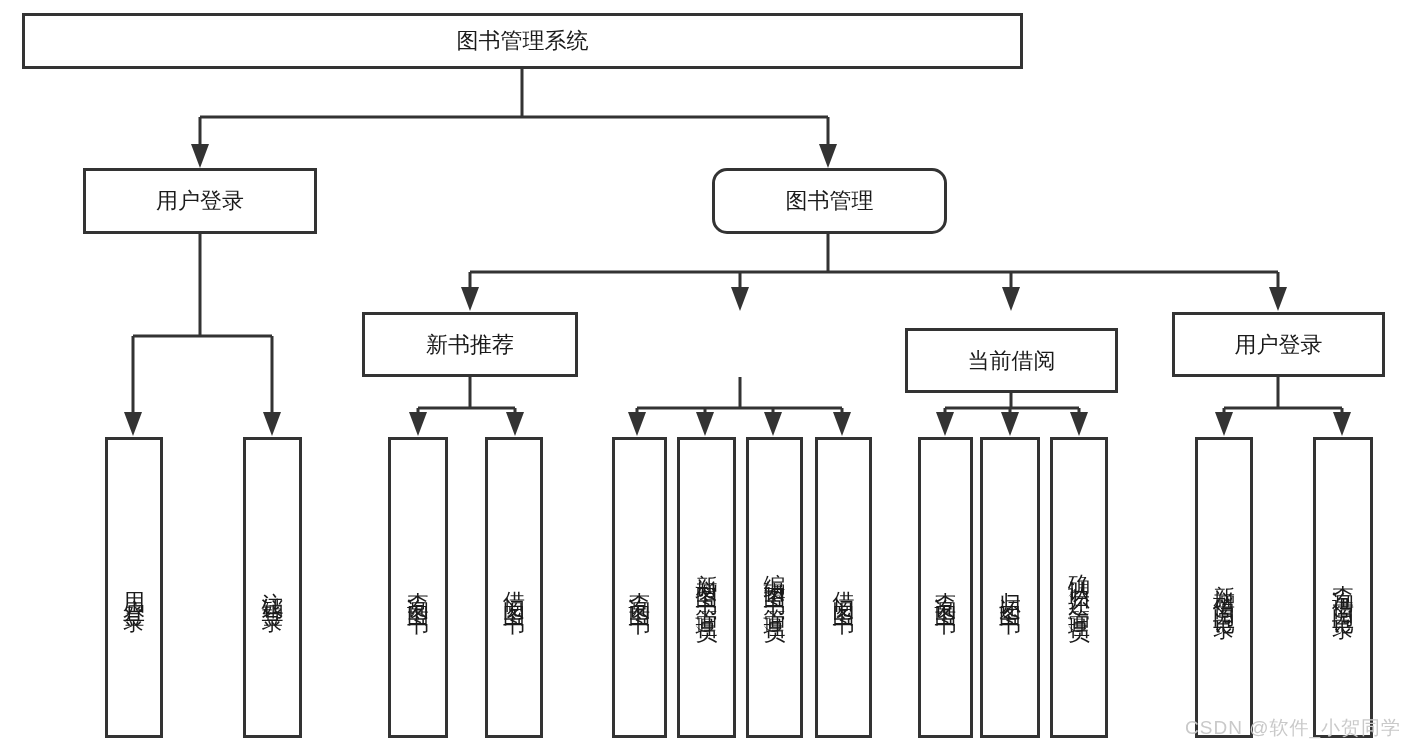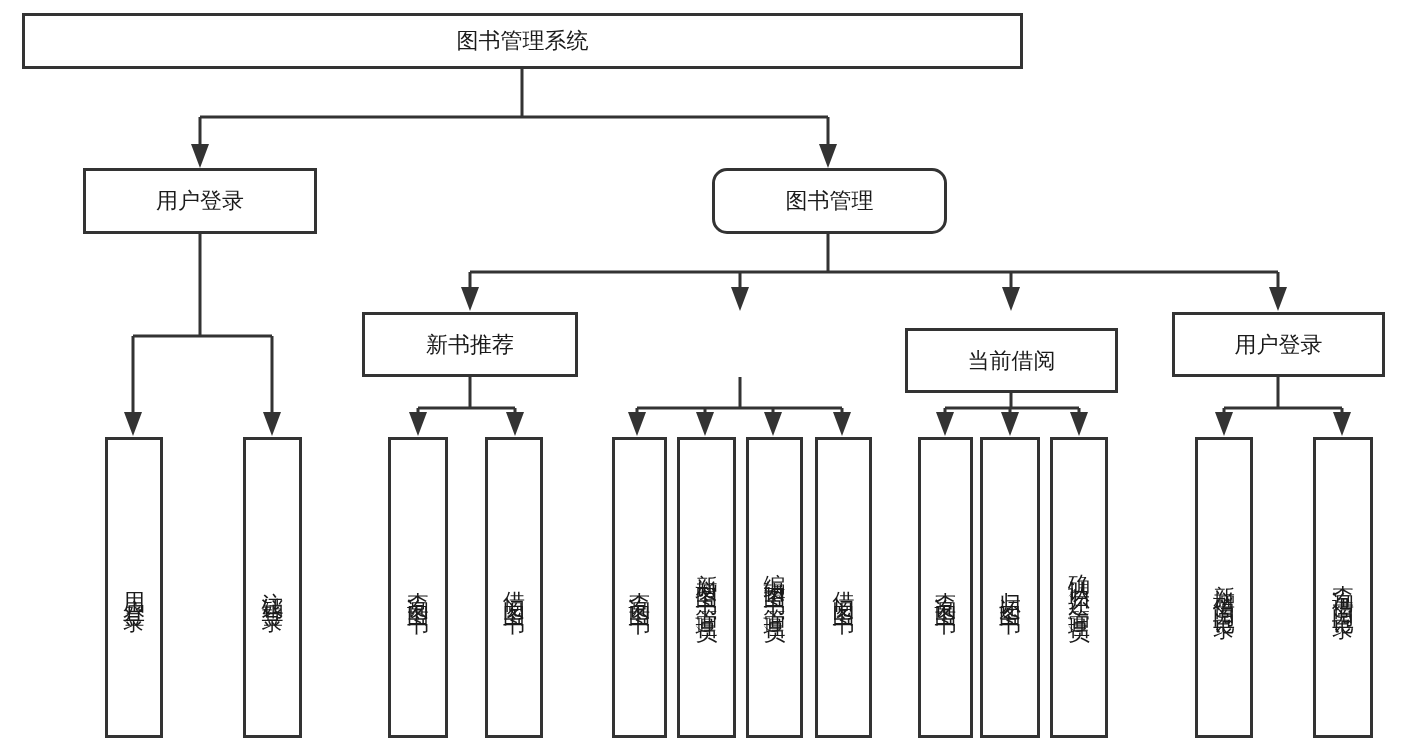--- a/index.html
+++ b/index.html
@@ -86,14 +86,15 @@
   <div class="box vbox" style="left:746px;top:437px;width:57px;height:301px;">编辑图书（管理员）</div>
   <div class="box vbox" style="left:815px;top:437px;width:57px;height:301px;">借阅图书</div>
 
   <div class="box vbox" style="left:918px;top:437px;width:55px;height:301px;">查询图书</div>
   <div class="box vbox" style="left:980px;top:437px;width:60px;height:301px;">归还图书</div>
   <div class="box vbox" style="left:1050px;top:437px;width:58px;height:301px;">确认归还（管理员）</div>
 
   <div class="box vbox" style="left:1195px;top:437px;width:58px;height:301px;">新增借阅记录</div>
   <div class="box vbox" style="left:1313px;top:437px;width:60px;height:301px;">查询借阅记录</div>
 
+  <div class="watermark">CSDN @软件_小贺同学</div>
 
 </div>
 
 </body></html>

